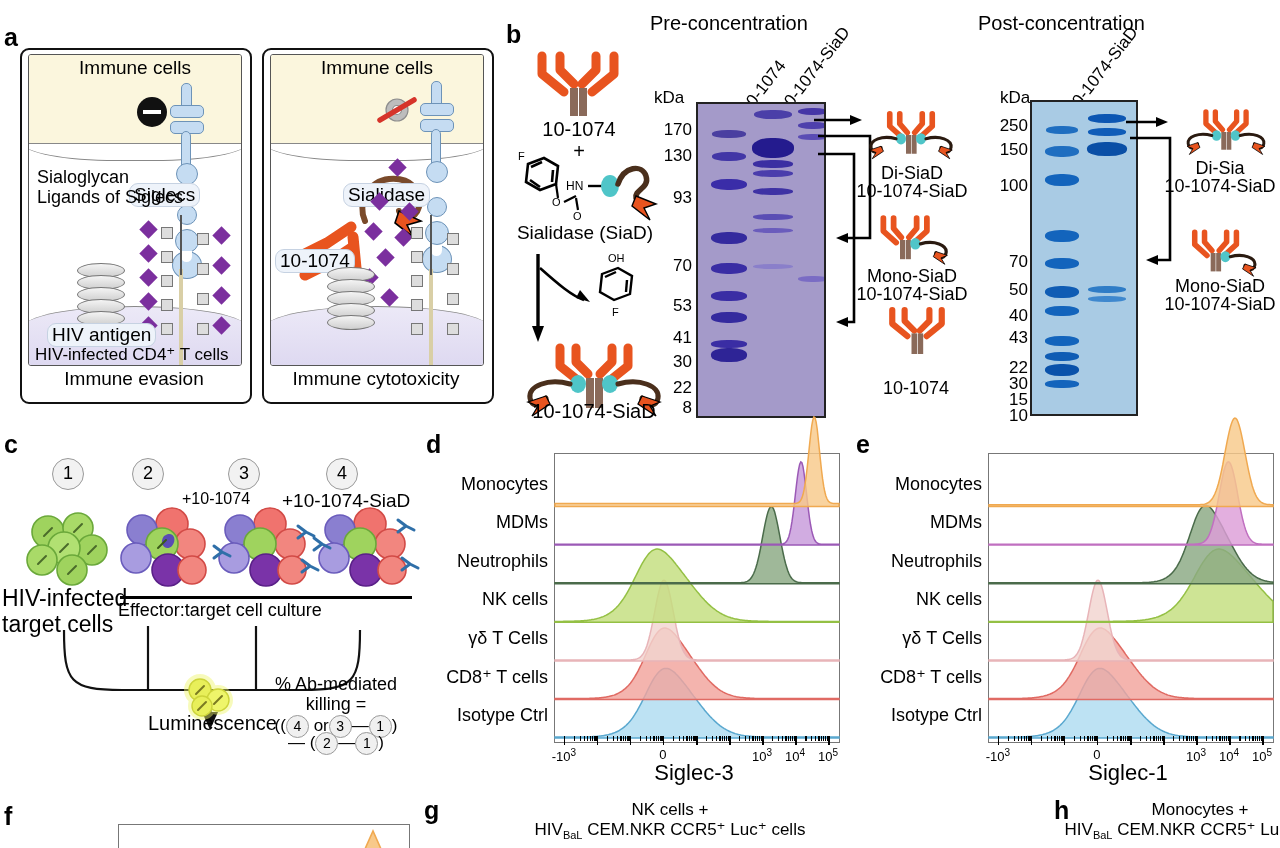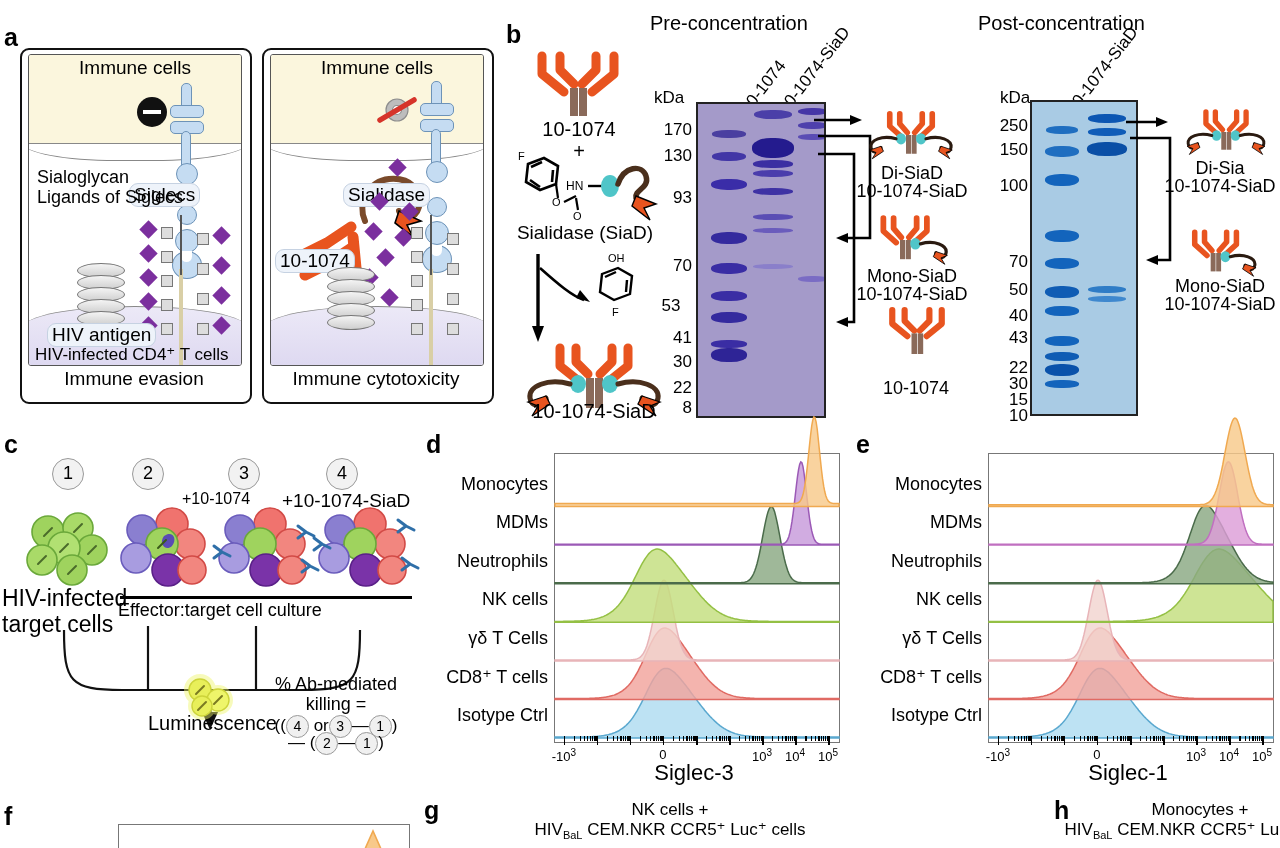--- a/index.html
+++ b/index.html
@@ -281,21 +281,21 @@
 
   <div class="band" style="left:100px;top:4px;width:30px;height:7px;background:#4636a6;"></div>
   <div class="band" style="left:100px;top:18px;width:30px;height:7px;background:#4e40ac;"></div>
   <div class="band" style="left:100px;top:30px;width:30px;height:6px;background:#5a4cb4;"></div>
   <div class="band" style="left:100px;top:172px;width:30px;height:6px;background:#7a6cc4;"></div>
 </div>
 <div class="abs lad-lab" style="left:650px;top:120px;width:42px;">170</div>
 <div class="abs lad-lab" style="left:650px;top:146px;width:42px;">130</div>
 <div class="abs lad-lab" style="left:650px;top:188px;width:42px;">93</div>
 <div class="abs lad-lab" style="left:650px;top:256px;width:42px;">70</div>
-<div class="abs lad-lab" style="left:650px;top:296px;width:42px;text-align:center;">53</div>
+<div class="abs lad-lab" style="left:650px;top:296px;width:42px;">53</div>
 <div class="abs lad-lab" style="left:650px;top:328px;width:42px;">41</div>
 <div class="abs lad-lab" style="left:650px;top:352px;width:42px;">30</div>
 <div class="abs lad-lab" style="left:650px;top:378px;width:42px;">22</div>
 <div class="abs lad-lab" style="left:650px;top:398px;width:42px;">8</div>
 
 <svg class="abs" style="left:814px;top:110px;" width="72" height="240" viewBox="0 0 72 240">
   <line x1="0" y1="10" x2="40" y2="10" stroke="#000" stroke-width="2.6"></line>
   <polygon points="48,10 36,5 36,15" fill="#000"></polygon>
   <path d="M4 26 L56 26 L56 128 L30 128" fill="none" stroke="#000" stroke-width="2.6"></path>
   <polygon points="22,128 34,123 34,133" fill="#000"></polygon>

